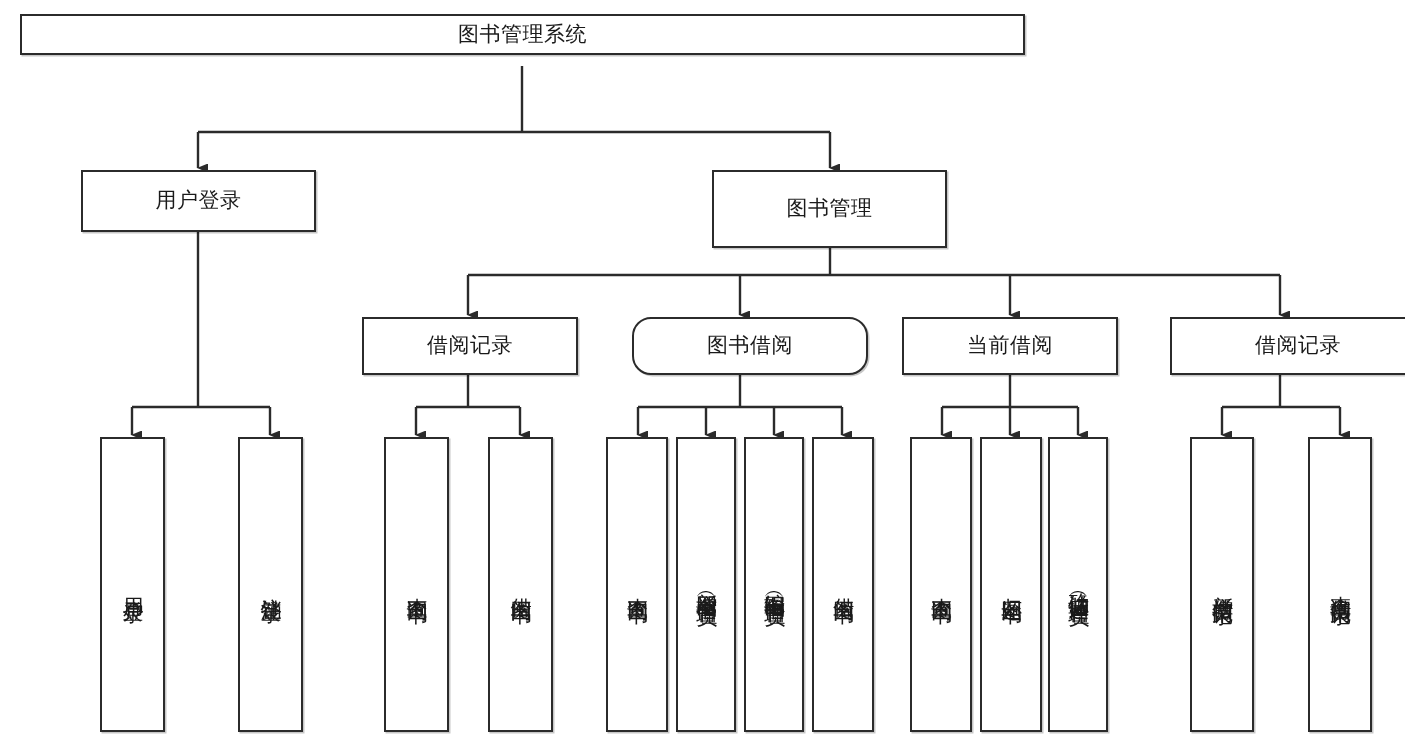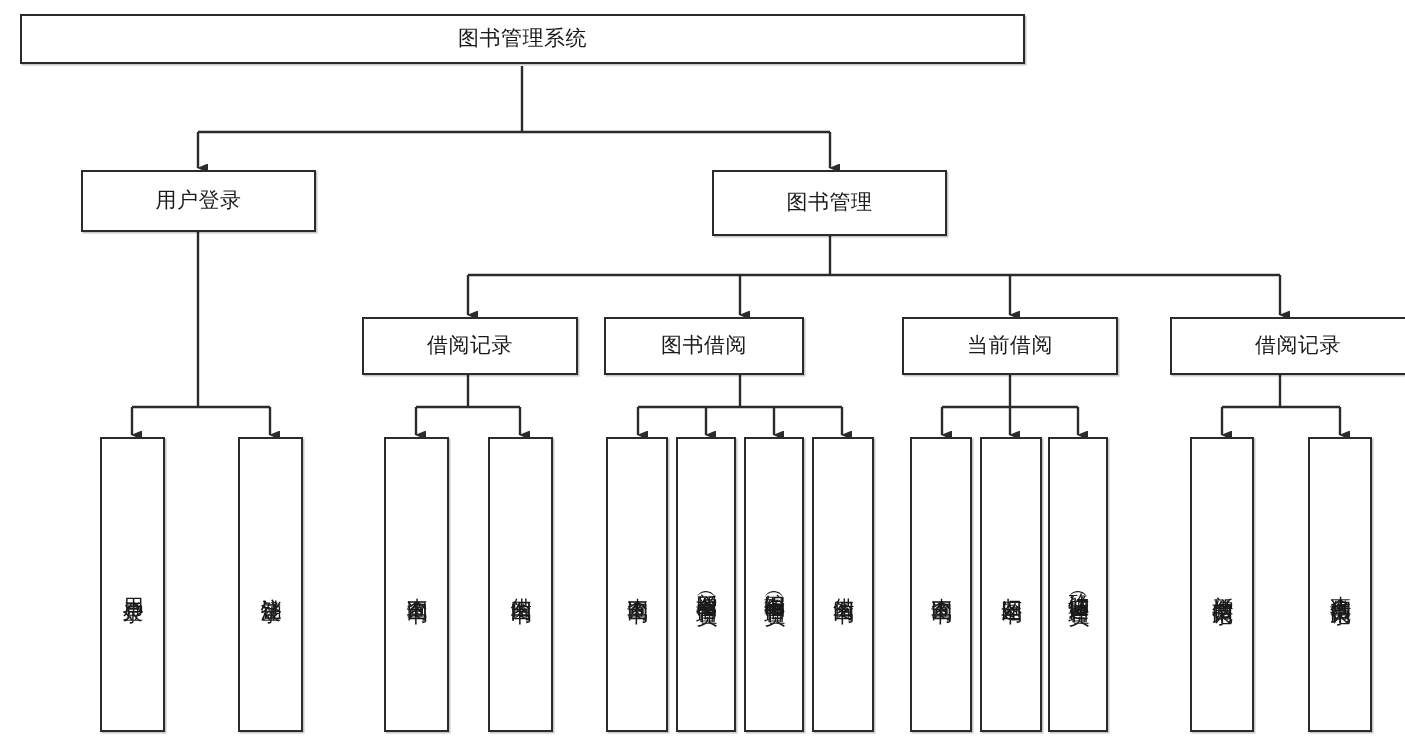--- a/index.html
+++ b/index.html
@@ -120,35 +120,35 @@
       <path d="M1010,407 L1010,435" marker-end="url(#arrow)"></path>
       <path d="M1078,407 L1078,435" marker-end="url(#arrow)"></path>
 
       <path d="M1280,375 L1280,407"></path>
       <path d="M1222,407 L1340,407"></path>
       <path d="M1222,407 L1222,435" marker-end="url(#arrow)"></path>
       <path d="M1340,407 L1340,435" marker-end="url(#arrow)"></path>
     </g>
   </svg>
 
-  <div class="node root horiz" style="left:20px; top:14px; width:1005px; height:50px;">
+  <div class="node root horiz" style="left:20px; top:14px; width:1005px; height:41px;">
     <span class="label">图书管理系统</span>
   </div>
 
   <div class="node horiz" style="left:81px; top:170px; width:235px; height:62px;">
     <span class="label">用户登录</span>
   </div>
-  <div class="node horiz" style="left:712px; top:170px; width:235px; height:66px;">
+  <div class="node horiz" style="left:712px; top:170px; width:235px; height:78px;">
     <span class="label">图书管理</span>
   </div>
 
   <div class="node horiz" style="left:362px; top:317px; width:216px; height:58px;">
     <span class="label">借阅记录</span>
   </div>
-  <div class="node horiz" style="left:604px; top:317px; width:200px; height:58px;">
+  <div class="node horiz" style="left:632px; top:317px; width:236px; height:58px;border-radius:19px;">
     <span class="label">图书借阅</span>
   </div>
   <div class="node horiz" style="left:902px; top:317px; width:216px; height:58px;">
     <span class="label">当前借阅</span>
   </div>
   <div class="node horiz" style="left:1170px; top:317px; width:256px; height:58px;">
     <span class="label">借阅记录</span>
   </div>
 
   <div class="node vert" style="left:100px; top:437px; width:65px; height:295px;">

